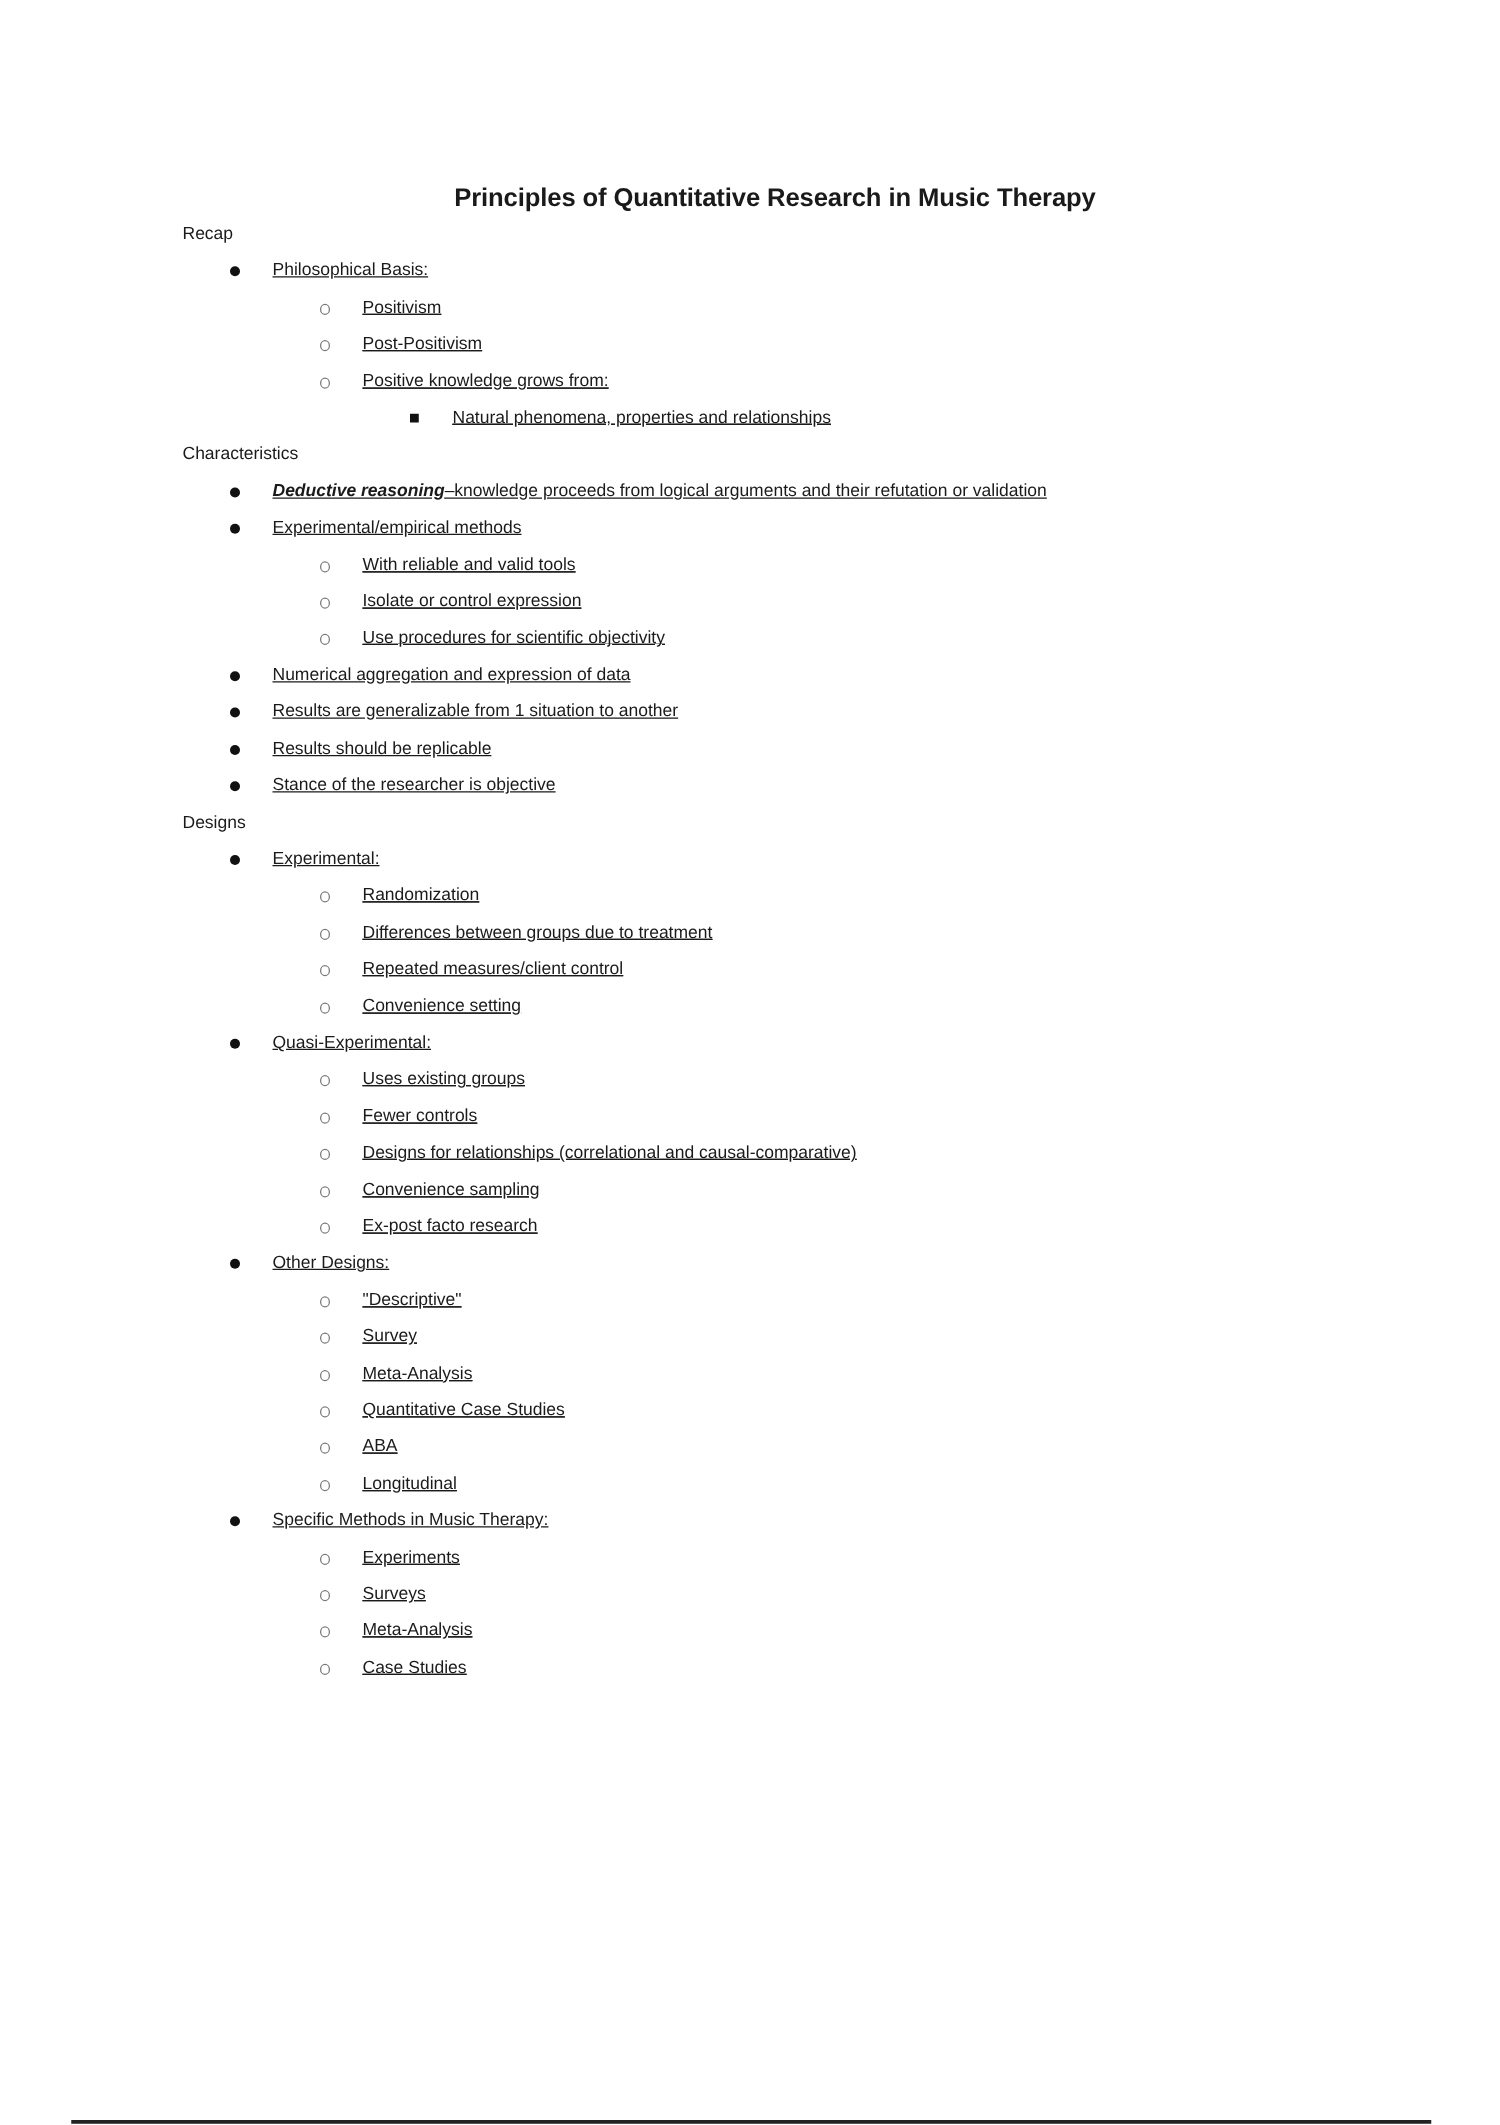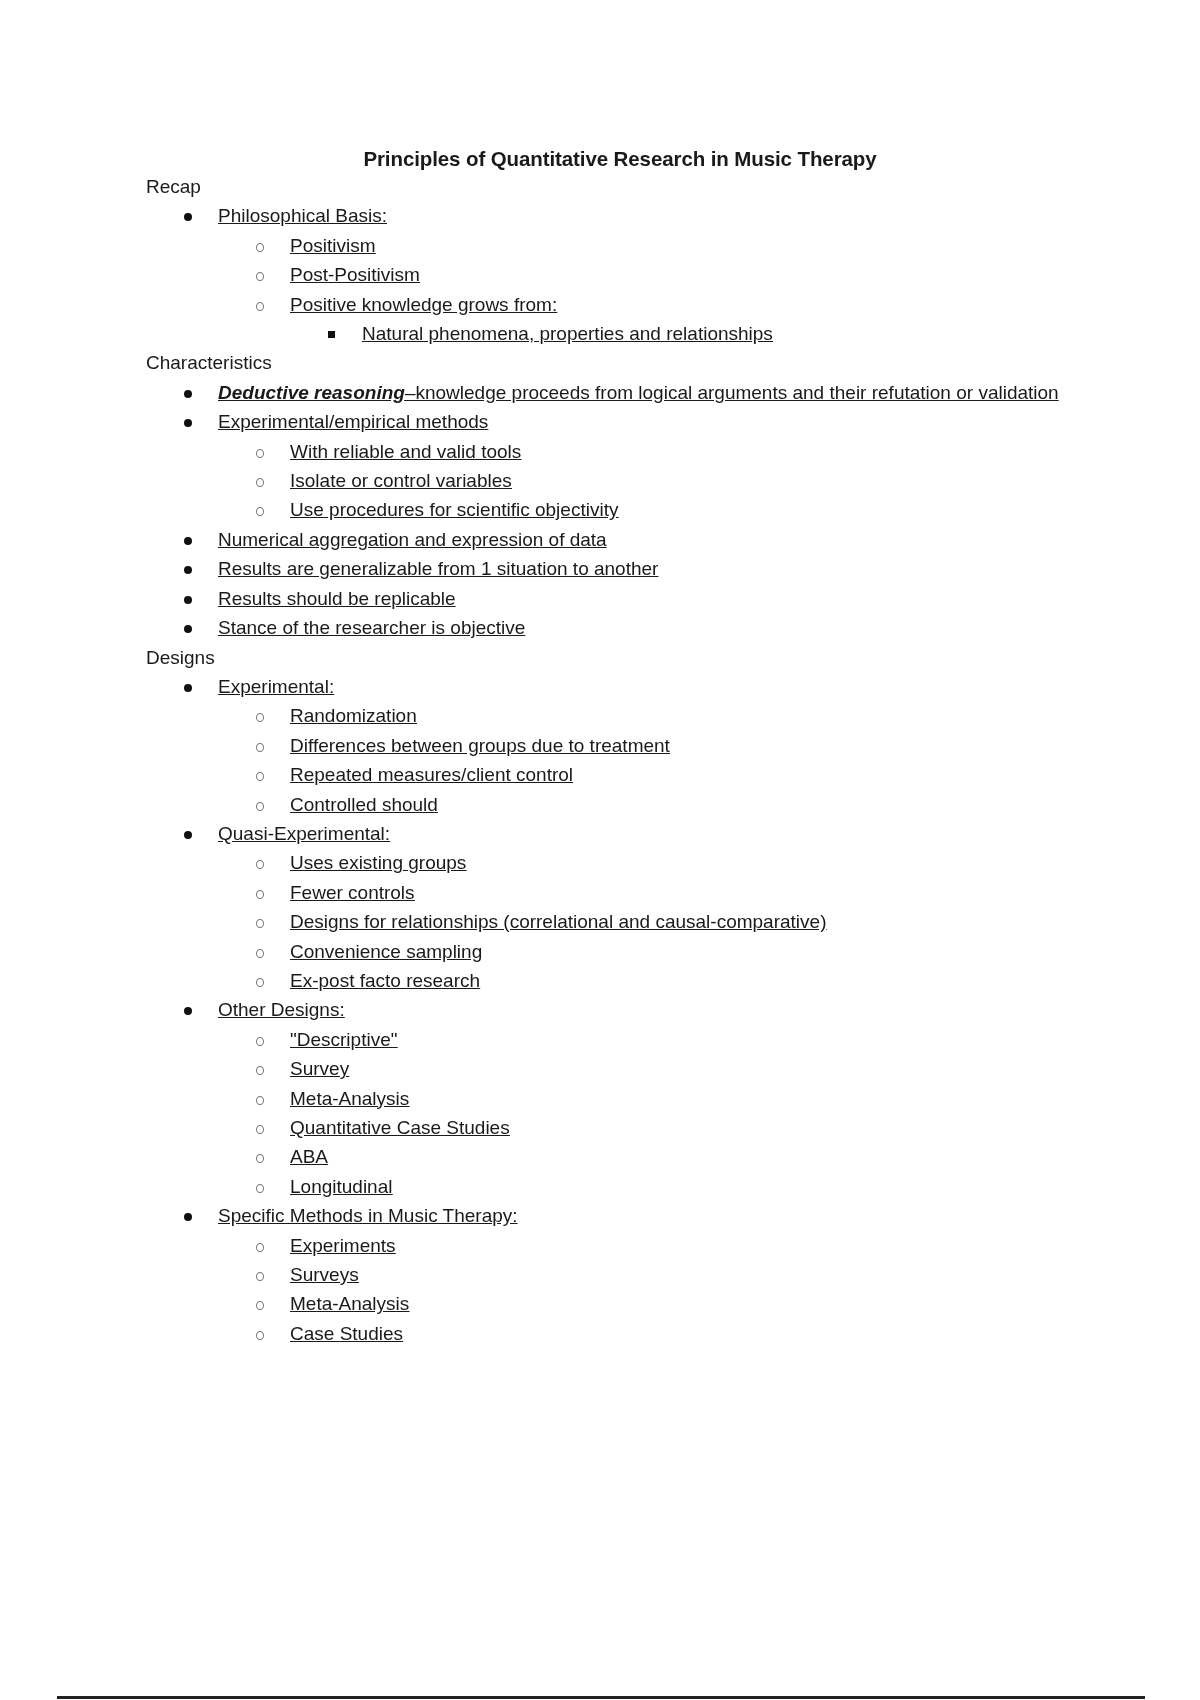--- a/index.html
+++ b/index.html
@@ -31,21 +31,21 @@
       font-weight: bold;
       font-size: 20.5px;
       line-height: 28px;
       letter-spacing: -0.1px;
     }
     .content {
       position: absolute;
       left: 146px;
       top: 172px;
       width: 980px;
-      font-size: 19px;
+      font-size: 14px;
       line-height: 29.4px;
     }
     .heading {
       margin: 0;
       padding: 0;
     }
     ul {
       margin: 0;
       padding: 0;
       list-style: none;
@@ -150,21 +150,21 @@
       <li>
         <span class="bullet disc"></span>
         <span>Experimental/empirical methods</span>
         <ul class="l2">
           <li>
             <span class="bullet circle"></span>
             <span>With reliable and valid tools</span>
           </li>
           <li>
             <span class="bullet circle"></span>
-            <span>Isolate or control variables</span>
+            <span>Isolate or control expression</span>
           </li>
           <li>
             <span class="bullet circle"></span>
             <span>Use procedures for scientific objectivity</span>
           </li>
         </ul>
       </li>
       <li>
         <span class="bullet disc"></span>
         <span>Numerical aggregation and expression of data</span>
@@ -196,21 +196,21 @@
           <li>
             <span class="bullet circle"></span>
             <span>Differences between groups due to treatment</span>
           </li>
           <li>
             <span class="bullet circle"></span>
             <span>Repeated measures/client control</span>
           </li>
           <li>
             <span class="bullet circle"></span>
-            <span>Controlled should</span>
+            <span>Convenience setting</span>
           </li>
         </ul>
       </li>
       <li>
         <span class="bullet disc"></span>
         <span>Quasi-Experimental:</span>
         <ul class="l2">
           <li>
             <span class="bullet circle"></span>
             <span>Uses existing groups</span>

